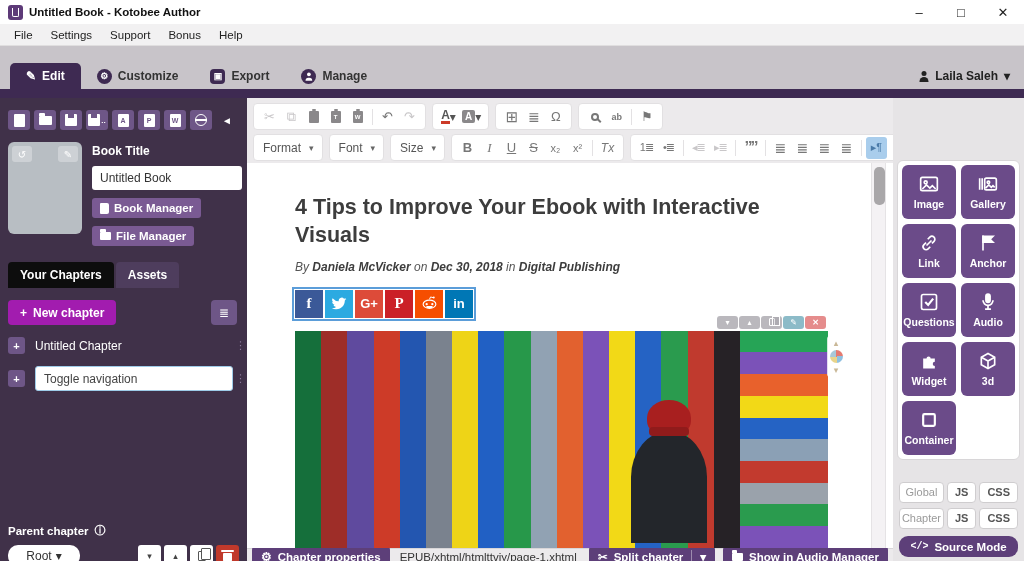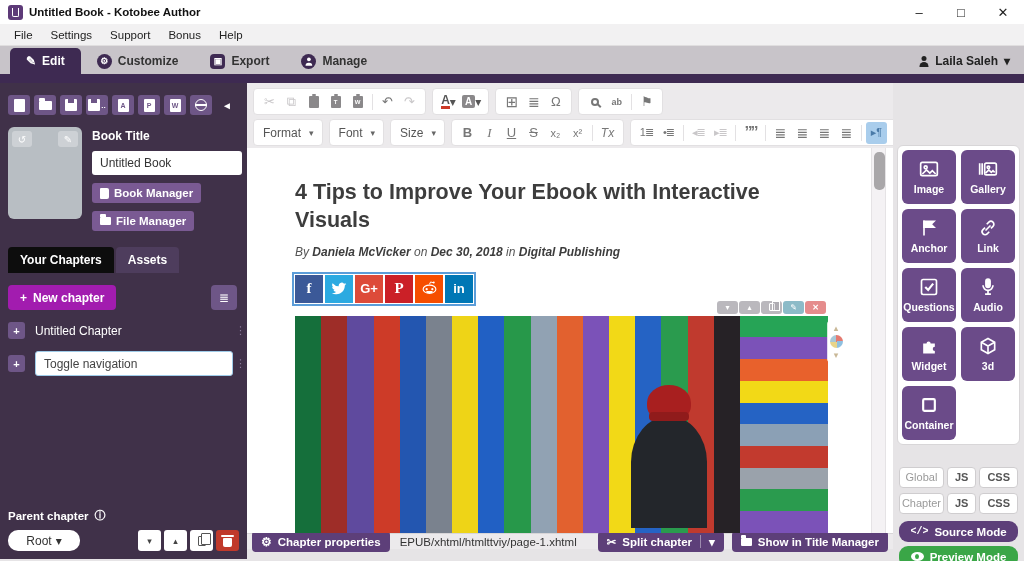--- a/index.html
+++ b/index.html
@@ -11,21 +11,21 @@
   .win-icon::before { content:""; position:absolute; inset:3px 4px; border:1.5px solid #fff; border-top:none; border-radius:0 0 2px 2px; }
   .win-title { font-size:11.5px; font-weight:bold; color:#111; flex:1; }
   .win-controls { display:flex; }
   .win-ctl { width:42px; height:26px; display:flex; align-items:center; justify-content:center; font-size:13px; color:#222; }
 
   
   .menubar { height:22px; background:#f2f1f2; border-bottom:1px solid #e0dedf; display:flex; align-items:center; padding-left:6px; gap:2px; }
   .menu-item { font-size:11.5px; color:#222; padding:2px 8px; }
 
   
-  .tabbar { height:28px; background:#c8c4c9; display:flex; align-items:flex-end; padding-left:10px; }
+  .tabbar { height:43px; background:#c8c4c9; display:flex; align-items:flex-end; padding-left:10px; }
   .tab { height:26px; display:flex; align-items:center; gap:6px; padding:0 16px; font-size:12px; font-weight:bold; color:#333; }
   .tab.active { background:#3e2a52; color:#fff; border-radius:5px 5px 0 0; }
   .tab-circle { width:15px; height:15px; border-radius:50%; background:#3e2a52; color:#fff; display:flex; align-items:center; justify-content:center; font-size:9px; }
   .tab-circle.sq { border-radius:4px; }
   .i-pencil::before { content:"✎"; }
   .i-gear::before { content:"⚙"; }
   .i-box::before { content:"▣"; }
   .user-box { margin-left:auto; display:flex; align-items:center; gap:6px; padding-right:14px; height:26px; font-size:12px; font-weight:bold; color:#222; }
   .person-ico { position:relative; width:11px; height:11px; display:inline-block; }
   .person-ico::before { content:""; position:absolute; top:0; left:50%; transform:translateX(-50%); width:5px; height:5px; border-radius:50%; background:currentColor; }
@@ -531,21 +531,21 @@
       <span class="path-text">EPUB/xhtml/htmlttviy/page-1.xhtml</span>
       <span class="right-btns">
         <span class="bbtn">
             <span class="i-scis"></span>
             <span>Split chapter</span>
             <span class="div"></span>
             <span class="i-caret-dn"></span>
           </span>
         <span class="bbtn">
             <span class="ic-folder-w"></span>
-            <span>Show in Title Manager</span>
+            <span>Show in Audio Manager</span>
           </span>
       </span>
     </div>
   </div>
 
   <div class="rightpanel">
     <div class="insert-grid">
       <div class="ins-btn">
         <svg viewBox="0 0 24 24">
             <rect x="2" y="4" width="20" height="16" rx="2"></rect>
@@ -558,32 +558,32 @@
         <svg viewBox="0 0 24 24">
             <path d="M2 5v14M5 5v14"></path>
             <rect x="8" y="5" width="14" height="14" rx="2"></rect>
             <circle cx="12.5" cy="10" r="1.5"></circle>
             <path d="M9 17l4-4 3 3 2-2 2 2"></path>
           </svg>
         <span>Gallery</span>
       </div>
       <div class="ins-btn">
         <svg viewBox="0 0 24 24">
-            <path d="M6 3v18"></path>
-            <path d="M6 4h12l-3.5 3.5L18 11H6z" fill="#fff"></path>
-          </svg>
-        <span>Anchor</span>
-      </div>
-      <div class="ins-btn">
-        <svg viewBox="0 0 24 24">
             <path d="M9 15l6-6"></path>
             <path d="M8.5 11.5l-2.5 2.5a3.5 3.5 0 005 5l2.5-2.5"></path>
             <path d="M15.5 12.5l2.5-2.5a3.5 3.5 0 00-5-5l-2.5 2.5"></path>
           </svg>
         <span>Link</span>
+      </div>
+      <div class="ins-btn">
+        <svg viewBox="0 0 24 24">
+            <path d="M6 3v18"></path>
+            <path d="M6 4h12l-3.5 3.5L18 11H6z" fill="#fff"></path>
+          </svg>
+        <span>Anchor</span>
       </div>
       <div class="ins-btn">
         <svg viewBox="0 0 24 24">
             <rect x="3" y="3" width="18" height="18" rx="2"></rect>
             <path d="M7.5 12l3.5 3.5L17 8" stroke-width="2.6"></path>
           </svg>
         <span>Questions</span>
       </div>
       <div class="ins-btn">
         <svg viewBox="0 0 24 24">

